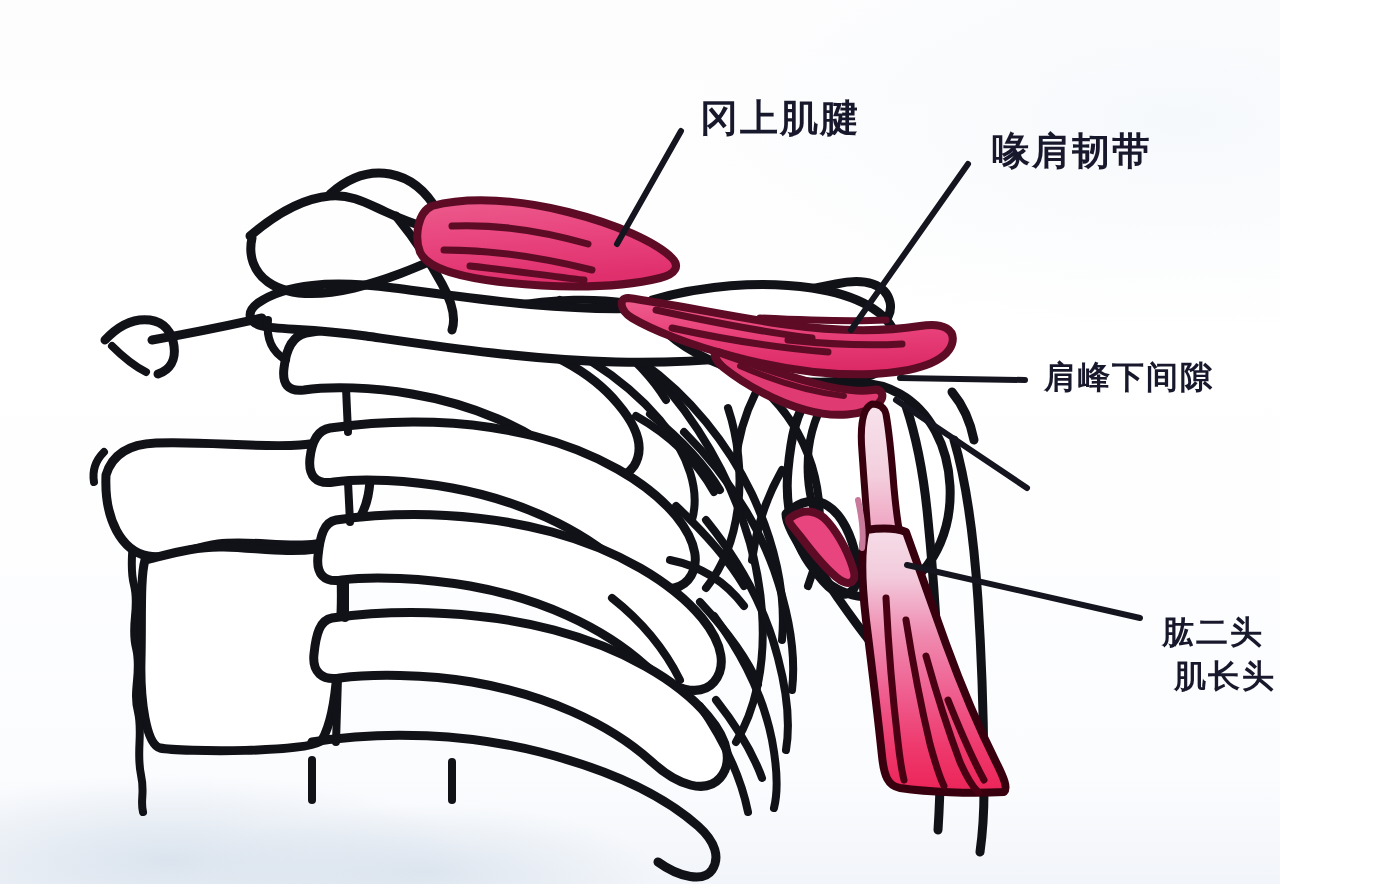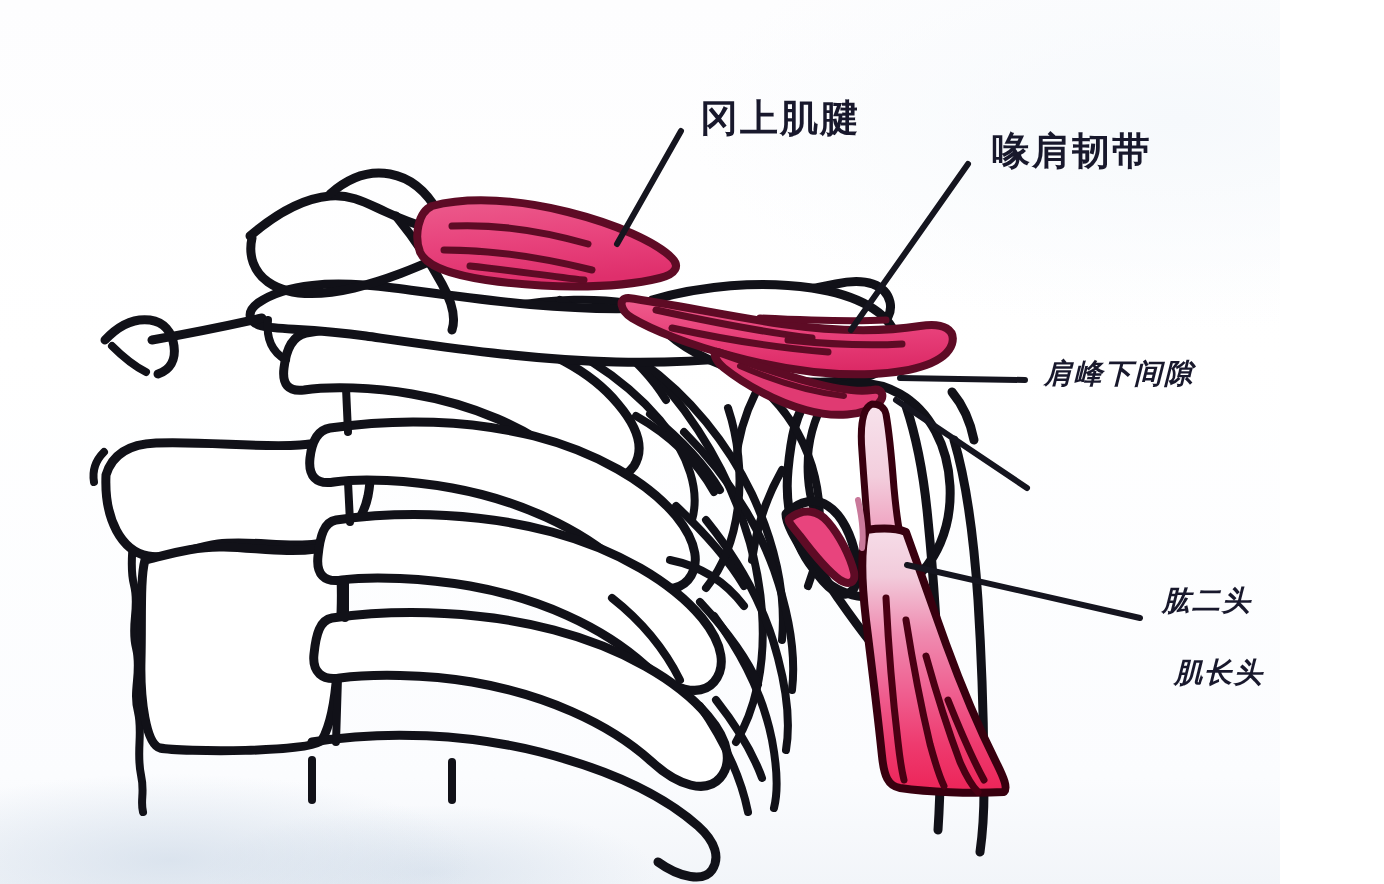--- a/index.html
+++ b/index.html
@@ -36,21 +36,21 @@
     position: absolute;
     font-family: "Liberation Serif", "DejaVu Serif", serif;
     font-weight: 600;
     color: #18182c;
     white-space: nowrap;
     letter-spacing: 2px;
     line-height: 1.0;
     text-rendering: geometricPrecision;
   }
   .label.l1 { font-size: 38px; }
-  .label.l2 { font-size: 28px; font-style: italic; }
+  .label.l2 { font-size: 32px; }
   .lbl-overlap {
     position: relative;
     display: inline-block;
   }
   .lbl-overlap .ghost {
     position: absolute;
     left: -9px;
     top: 0;
     color: #23233a;
   }
@@ -368,17 +368,17 @@
     </g>
   </svg>
 
   <div class="label l1" style="left:700px; top:100px;">冈上肌腱</div>
 
   <div class="label l1" style="left:992px; top:133px;">喙肩韧带</div>
 
   <div class="label l2" style="left:1044px; top:361px;">肩峰下间隙</div>
 
 
-  <div class="label l2" style="left:1162px; top:588px;">肱二头</div>
+  <div class="label l2" style="left:1162px; top:616px;">肱二头</div>
 
   <div class="label l2" style="left:1162px; top:660px;margin-left:12px;">肌长头</div>
 
 </div>
 
 </body></html>

